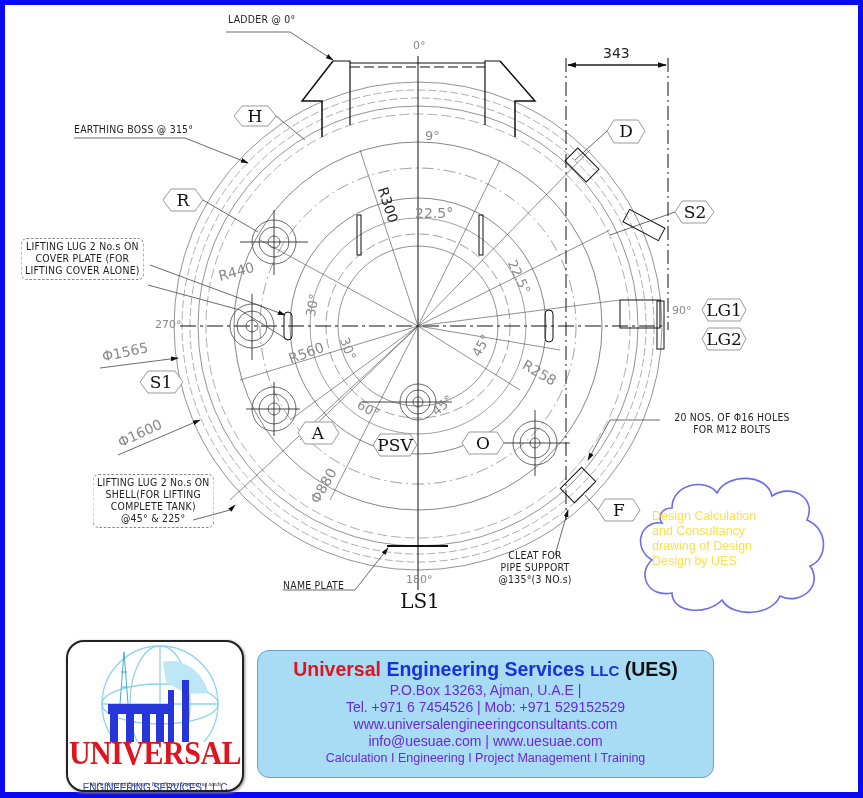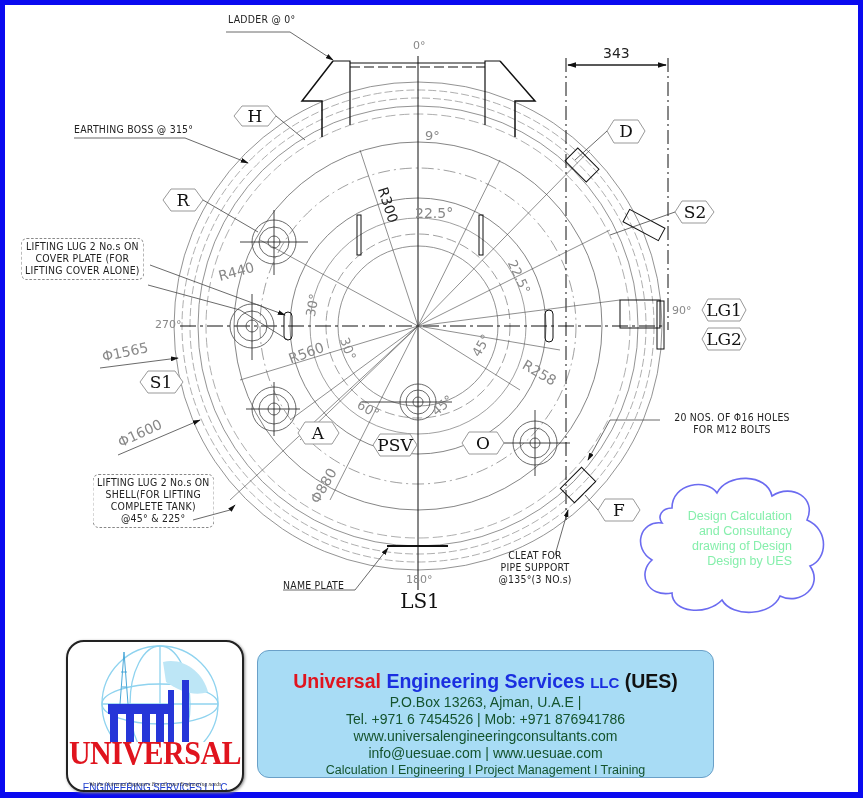--- a/index.html
+++ b/index.html
@@ -6,33 +6,33 @@
     body { width:863px; height:798px; background:#0a0af0; position:relative; overflow:hidden; font-family:"Liberation Sans", sans-serif; }
     .frame { position:absolute; left:5px; top:5px; width:853px; height:787px; background:#ffffff; }
     .bottom-bar { position:absolute; left:0; top:792px; width:863px; height:6px; background:#0a0af0; }
     svg.drawing { position:absolute; left:0; top:0; }
     .cad { font-family:"DejaVu Sans", sans-serif; fill:#222; }
     .cad-light { font-family:"DejaVu Sans", sans-serif; fill:#888; }
     .tag { font-family:"DejaVu Serif", serif; fill:#111; }
     .callout { position:absolute; font-family:"DejaVu Sans", sans-serif; font-size:11px; color:#222; letter-spacing:0.3px; line-height:12px; white-space:nowrap; transform:scaleX(0.85); transform-origin:left top; }
     .callout.c { text-align:center; transform-origin:center top; }
     .boxed { border:1px dashed #888; border-radius:7px; padding:2px 4px; }
-    .cloud-text { position:absolute; left:652px; top:509px; width:140px; text-align:right; color:#86efac; font-size:12.5px; line-height:15px; }
+    .cloud-text { position:absolute; left:652px; top:509px; width:140px; text-align:left; color:#fde047; font-size:12.5px; line-height:15px; }
     .logo-card { position:absolute; left:66px; top:640px; width:174px; height:148px; background:#fff; border:2px solid #222; border-radius:18px; box-shadow:1px 1px 3px #888; overflow:hidden; }
     .logo-word { position:absolute; left:0; width:100%; text-align:center; }
     .logo-univ { top:93px; font-family:"Liberation Serif", serif; font-weight:bold; font-size:30px; color:#e0141e; letter-spacing:-0.5px; transform:scaleY(1.15); }
     .logo-eng { top:140px; font-family:"Liberation Sans", sans-serif; font-size:10px; color:#1f3fd0; letter-spacing:-0.2px; }
     .logo-tag { top:139px; font-family:"Liberation Serif", serif; font-style:italic; font-size:5.5px; color:#333; }
     .info-card { position:absolute; left:257px; top:650px; width:455px; height:126px; background:#a8dcf5; border:1px solid #6aa0c8; border-radius:12px; text-align:center; }
-    .info-title { margin-top:19px; font-weight:bold; font-size:19.5px; line-height:22px; }
+    .info-title { margin-top:7px; font-weight:bold; font-size:19.5px; line-height:22px; }
     .info-title .red { color:#e0141e; }
     .info-title .blue { color:#1a2fe0; }
     .info-title .llc { color:#1a2fe0; font-size:15px; }
     .info-title .blk { color:#111; }
-    .info-line { font-size:14px; line-height:17px; color:#14532d; }
+    .info-line { font-size:14px; line-height:17px; color:#6d28d9; }
     .info-line.small { font-size:12.5px; }
   </style>
 </head>
 <body>
 
 <div class="frame"></div>
 <div class="bottom-bar"></div>
 
 <svg class="drawing" width="863" height="798" viewBox="0 0 863 798">
   <defs>
@@ -280,17 +280,17 @@
 </div>
 
 <div class="info-card">
   <div class="info-title">
     <span class="red">Universal</span>
     <span class="blue">Engineering Services</span>
     <span class="llc">LLC</span>
     <span class="blk">(UES)</span>
   </div>
   <div class="info-line">P.O.Box 13263, Ajman, U.A.E |</div>
-  <div class="info-line">Tel. +971 6 7454526 | Mob: +971 876941786</div>
+  <div class="info-line">Tel. +971 6 7454526 | Mob: +971 529152529</div>
   <div class="info-line">www.universalengineeringconsultants.com</div>
   <div class="info-line">info@uesuae.com  |  www.uesuae.com</div>
   <div class="info-line small">Calculation I Engineering I Project Management I Training</div>
 </div>
 
 </body></html>

